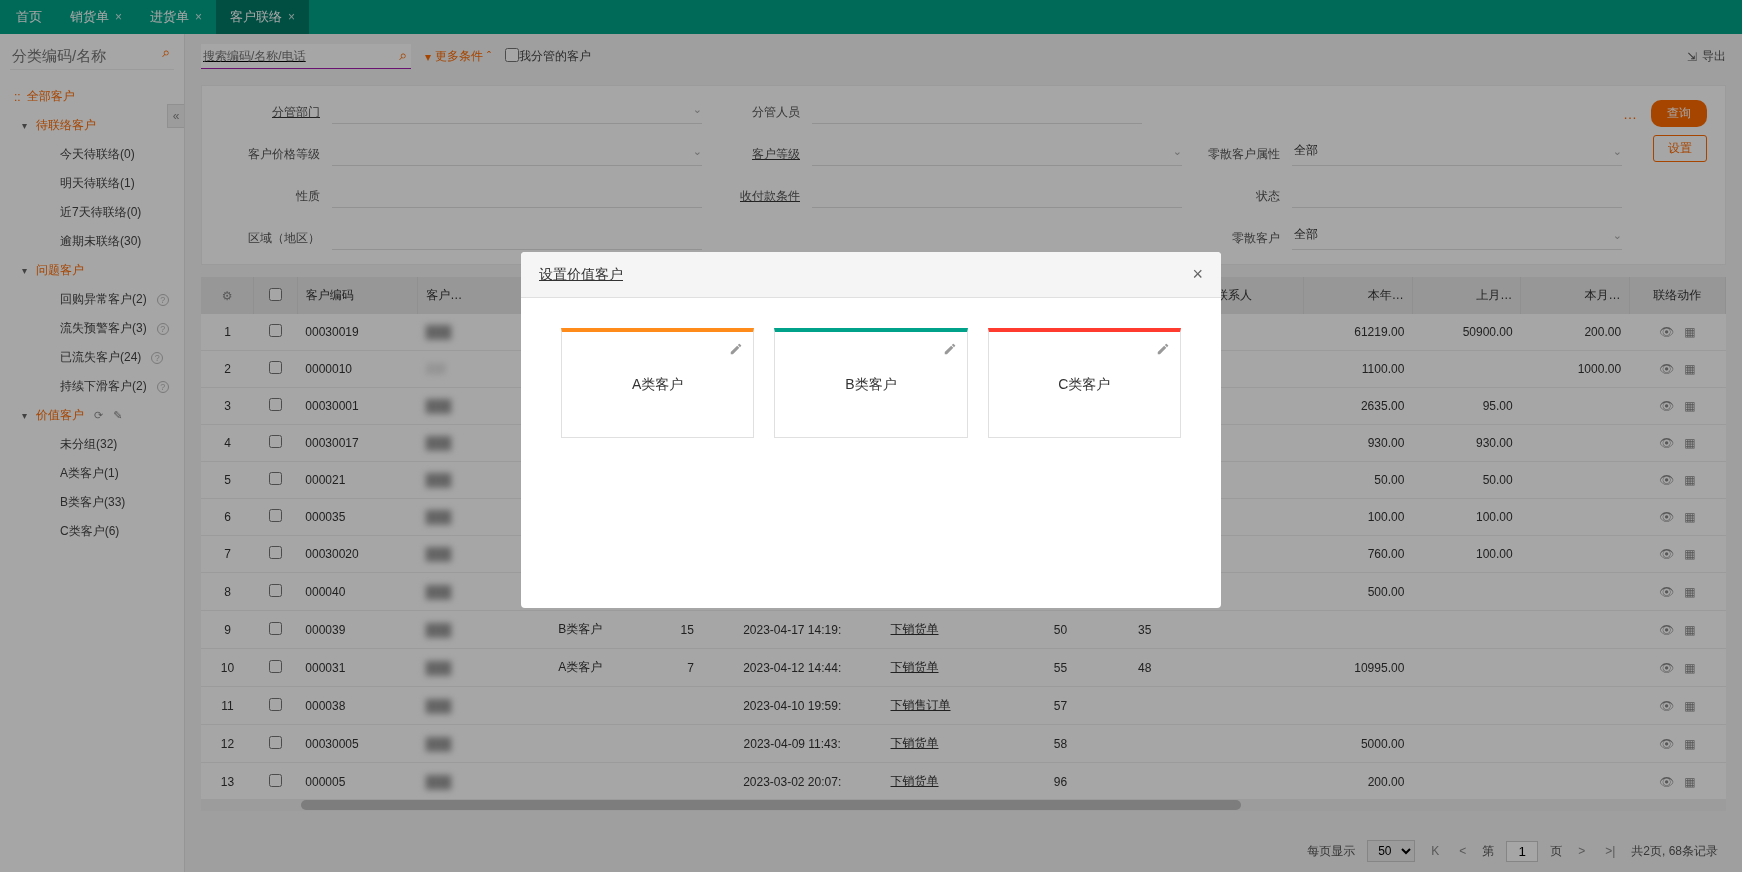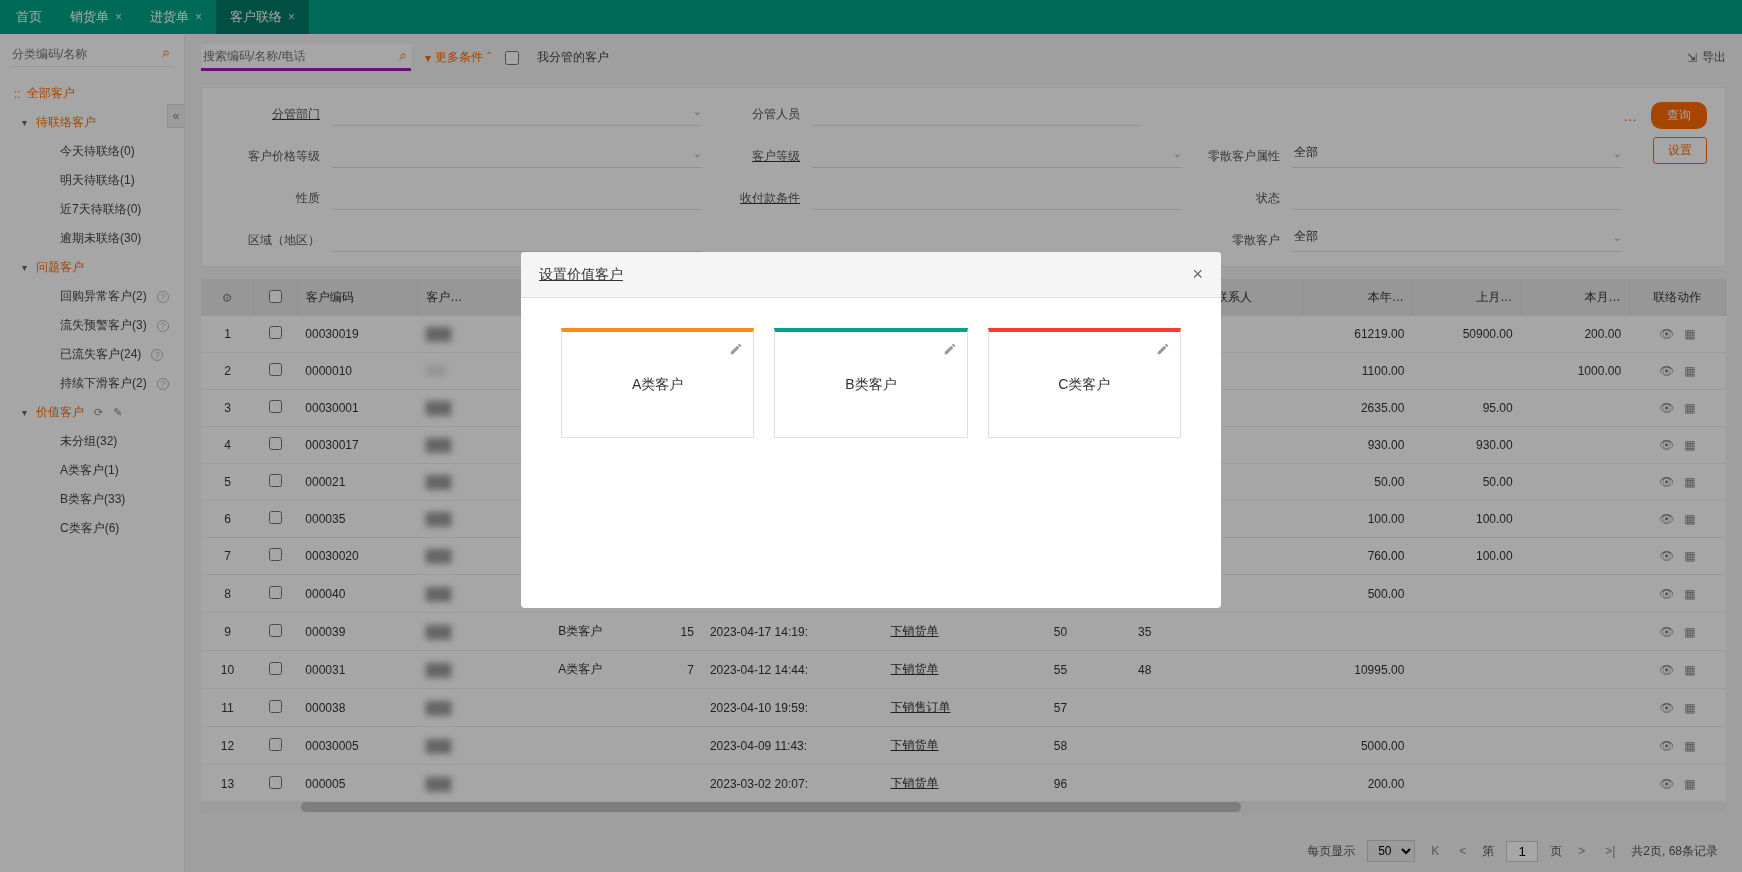--- a/index.html
+++ b/index.html
@@ -18,40 +18,40 @@
 .edit-ic svg { width: 14px; height: 14px; fill: #999; }
 
 .tabs { background: #00a389; height: 34px; display: flex; align-items: center; color: #fff; font-size: 13px; padding-left: 2px; }
 .tab { height: 34px; display: flex; align-items: center; padding: 0 14px; cursor: pointer; gap: 6px; }
 .tab.active { background: #007a66; }
 .tab .x { font-size: 12px; opacity: .8; }
 
 .layout { display: flex; height: calc(100% - 34px); }
 .sidebar { width: 185px; background: #fff; border-right: 1px solid #e5e5e5; overflow: hidden; }
 .side-search { padding: 8px 10px; position: relative; }
-.side-search input { width: 100%; border: none; border-bottom: 1px solid #eee; padding: 5px 24px 5px 2px; font-size: 12px; color: #0f766e; outline: none; }
+.side-search input { width: 100%; border: none; border-bottom: 1px solid #eee; padding: 5px 24px 5px 2px; font-size: 15px; color: #0f766e; outline: none; }
 .side-search .mag { position: absolute; right: 14px; top: 10px; color: #ff6a00; font-size: 14px; }
 .collapse-btn { position: absolute; right: -1px; top: 70px; width: 18px; height: 24px; background: #f0f0f0; border: 1px solid #ddd; display: flex; align-items: center; justify-content: center; color: #888; }
 .tree { padding: 4px 0; }
 .tree-item { padding: 6px 12px 6px 14px; display: flex; align-items: center; gap: 6px; cursor: pointer; }
 .tree-item.level3 { padding-left: 60px; color: #444; }
 .tree-item.root { color: #ff6a00; }
 .tree-item.sub1 { color: #ff6a00; padding-left: 36px; position: relative; }
 .tree-item.sub1::before { content: "▾"; position: absolute; left: 22px; color: #666; font-size: 10px; }
 .help-ic { display: inline-flex; width: 12px; height: 12px; border: 1px solid #bbb; border-radius: 50%; align-items: center; justify-content: center; color: #bbb; font-size: 9px; }
 .refresh-ic, .edit2-ic { color: #888; font-size: 11px; margin-left: 4px; }
 
 .main { flex: 1; display: flex; flex-direction: column; overflow: hidden; }
 .toolbar { padding: 10px 16px; display: flex; align-items: center; gap: 14px; }
 .search-main { position: relative; width: 210px; }
-.search-main input { width: 100%; border: none; border-bottom: 3px solid #a21caf; padding: 5px 24px 5px 2px; outline: none; font-size: 12px; }
+.search-main input { width: 100%; border: none; border-bottom: 1px solid #a21caf; padding: 5px 24px 5px 2px; outline: none; font-size: 12px; text-decoration: underline; }
 .search-main .mag { position: absolute; right: 4px; top: 3px; color: #ff6a00; font-size: 14px; }
 .more-cond { color: #ff6a00; font-size: 12px; display: flex; align-items: center; gap: 4px; cursor: pointer; }
 .more-cond .funnel { font-size: 12px; }
-.mine-check { display: flex; align-items: center; gap: 18px; color: #444; }
+.mine-check { display: flex; align-items: flex-start; gap: 0; color: #444; }
 .mine-check input { width: 14px; height: 14px; }
 .export-btn { margin-left: auto; display: flex; align-items: center; gap: 5px; color: #555; cursor: pointer; }
 
 .filters { background: #fff; margin: 6px 16px 12px 16px; padding: 14px 20px 10px 20px; border: 1px solid #eee; position: relative; }
 .filter-row { display: flex; margin-bottom: 18px; }
 .filter-cell { display: flex; align-items: center; }
 .filter-cell.w1 { width: 480px; }
 .filter-cell.w2 { width: 480px; text-decoration: underline; }
 .filter-cell.w3 { flex: 1; }
 .filter-label { width: 110px; text-align: right; padding-right: 12px; color: #555; }
@@ -66,21 +66,21 @@
 .grid-wrap { flex: 1; margin: 0 16px; overflow: hidden; position: relative; }
 table { border-collapse: collapse; width: 100%; background: #fff; }
 thead th { background: #e8e8e8; font-weight: 500; font-size: 12px; padding: 10px 8px; text-align: left; border-right: 1px solid #ddd; white-space: nowrap; }
 tbody td { padding: 10px 8px; border-bottom: 1px solid #eee; white-space: nowrap; font-size: 12px; }
 .col-idx { width: 44px; text-align: center; }
 .col-chk { width: 36px; text-align: center; }
 .col-code { width: 100px; }
 .col-name { width: 90px; }
 .col-cat { width: 90px; text-align: center; }
 .col-n1 { width: 56px; text-align: right; }
-.col-time { width: 150px; text-align: left; }
+.col-time { width: 150px; text-align: center; }
 .col-link { width: 90px; }
 .col-n2, .col-n3 { width: 70px; text-align: right; }
 .col-contact { width: 120px; }
 .col-money { width: 90px; text-align: right; }
 .col-ops { width: 80px; text-align: center; }
 .link-txt { color: #333; text-decoration: underline; }
 .gear { color: #888; }
 .row-ops { display: flex; gap: 10px; justify-content: center; color: #888; }
 .row-ops span { cursor: pointer; }
 .blur { filter: blur(3px); color: #999; }

